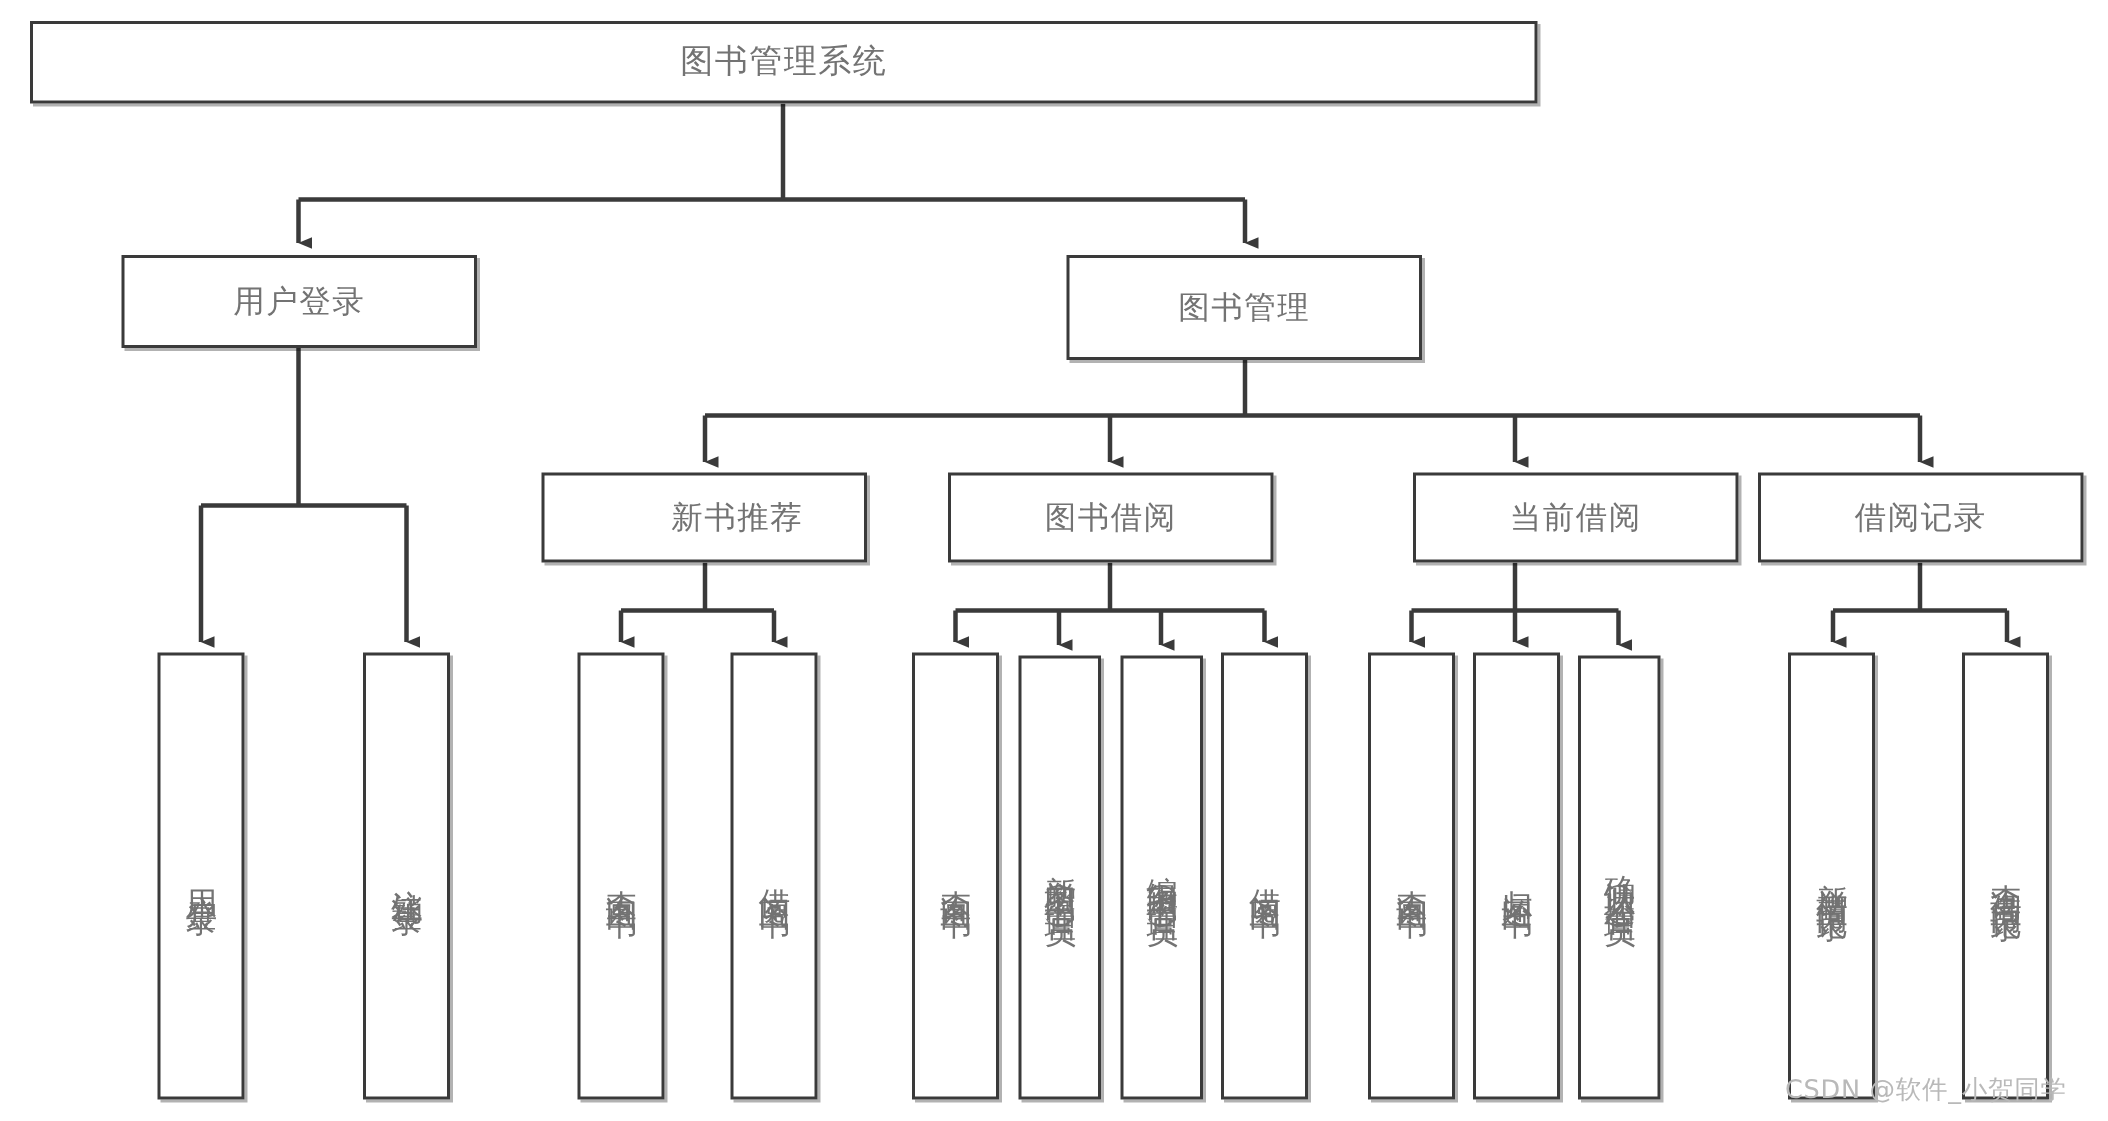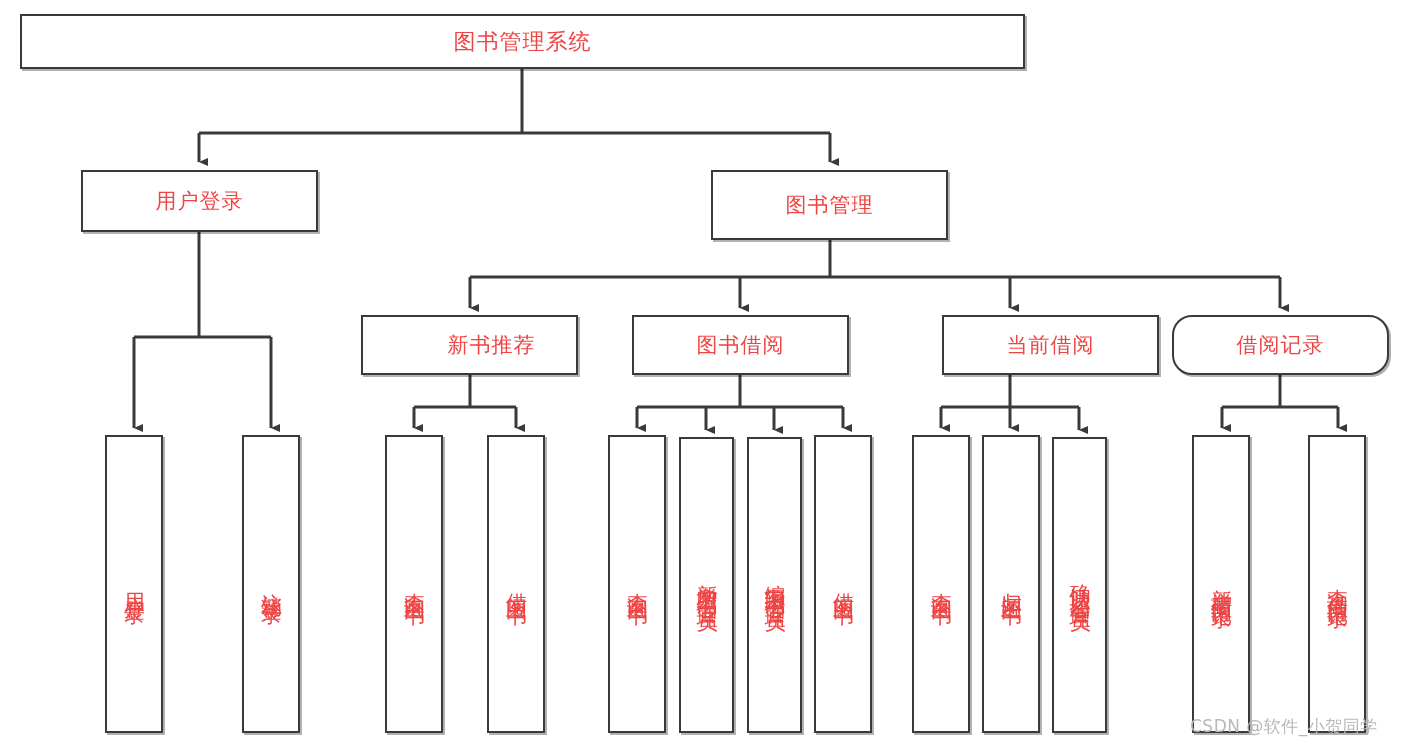--- a/index.html
+++ b/index.html
@@ -31,21 +31,21 @@
     position: absolute;
     box-sizing: border-box;
     background: #ffffff;
     border: 2px solid #3a3a3a;
     box-shadow: 2px 2px 0 rgba(0,0,0,0.30);
     display: flex;
     align-items: center;
     justify-content: center;
   }
   .node-label {
-    color: #ef4444;
+    color: #737373;
     font-size: 21px;
     line-height: 1.18;
     letter-spacing: 1px;
     white-space: nowrap;
     text-align: center;
   }
   .node-box.vertical .node-label {
     writing-mode: vertical-rl;
     text-orientation: upright;
     letter-spacing: 4px;
@@ -134,21 +134,21 @@
   </div>
 
   <div class="node-box" style="left:632px; top:315px; width:217px; height:60px;">
     <span class="node-label">图书借阅</span>
   </div>
 
   <div class="node-box" style="left:902px; top:315px; width:217px; height:60px;margin-left:40px;">
     <span class="node-label">当前借阅</span>
   </div>
 
-  <div class="node-box" style="left:1172px; top:315px; width:217px; height:60px;border-radius:20px;">
+  <div class="node-box" style="left:1172px; top:315px; width:217px; height:60px;">
     <span class="node-label">借阅记录</span>
   </div>
 
   <div class="node-box vertical" style="left:105px; top:435px; width:58px; height:298px;">
     <span class="node-label">用户登录</span>
   </div>
 
   <div class="node-box vertical" style="left:242px; top:435px; width:58px; height:298px;">
     <span class="node-label">注销登录</span>
   </div>

